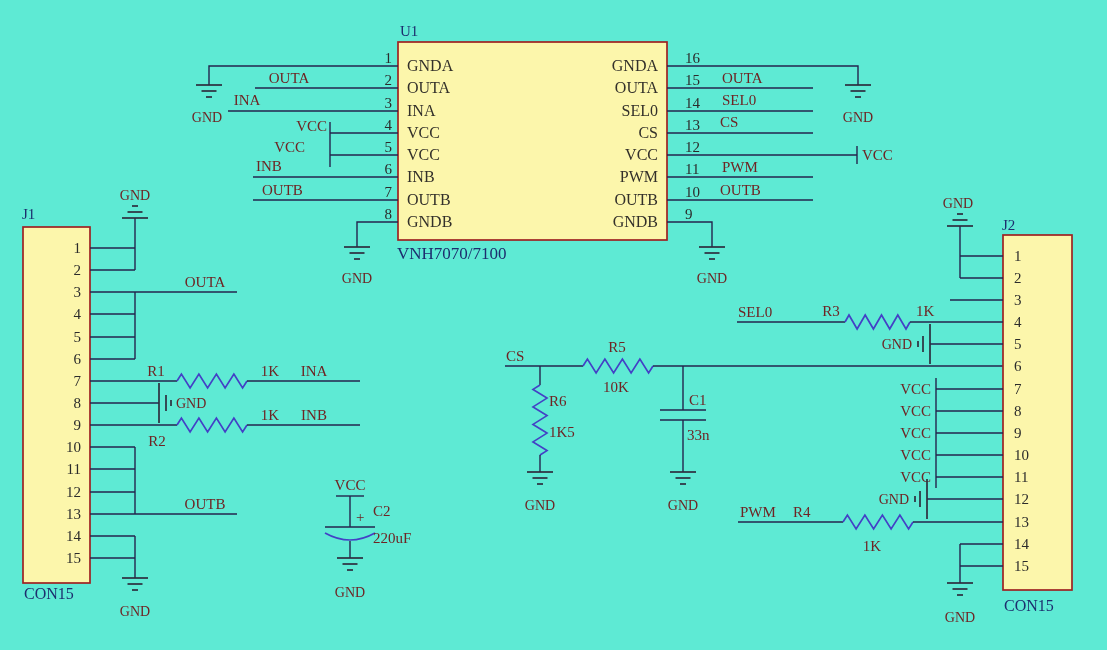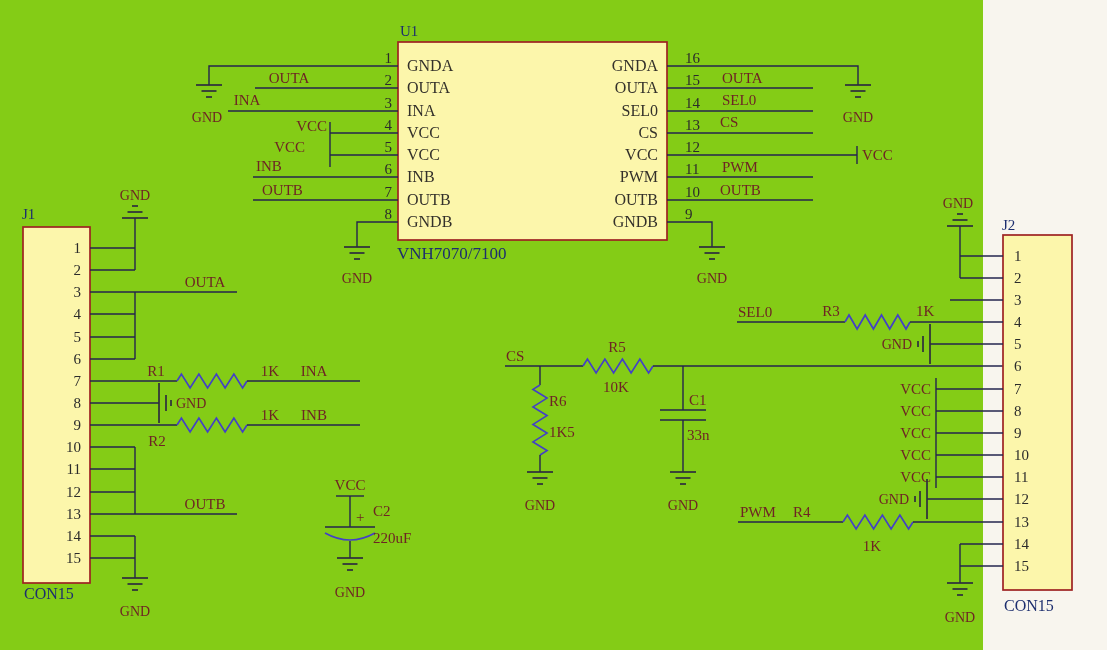--- a/index.html
+++ b/index.html
@@ -1,16 +1,16 @@
 <!DOCTYPE html>
 <html><head>
 <meta charset="utf-8">
 <style>
   html,body{margin:0;padding:0;background:#f8f5ee;}
-  .stage{width:983px;height:650px;position:relative;background:#84cc16;}
+  .stage{width:1107px;height:650px;position:relative;background:#5eead4;}
   svg text{font-family:"Liberation Serif", serif;}
   .num{fill:#2b2b2b;font-size:15px;}
   .pname{fill:#33302a;font-size:16px;}
   .net{fill:#6e2424;font-size:15px;}
   .gndt{fill:#6e2424;font-size:14px;}
   .des{fill:#1d2e6e;font-size:15px;}
   .typ{fill:#1d2e6e;font-size:16px;}
   .part{fill:#1d2e6e;font-size:17px;}
   .wire{stroke:#24244e;stroke-width:1.4;fill:none;}
   .res{stroke:#4341c6;stroke-width:1.7;fill:none;}

